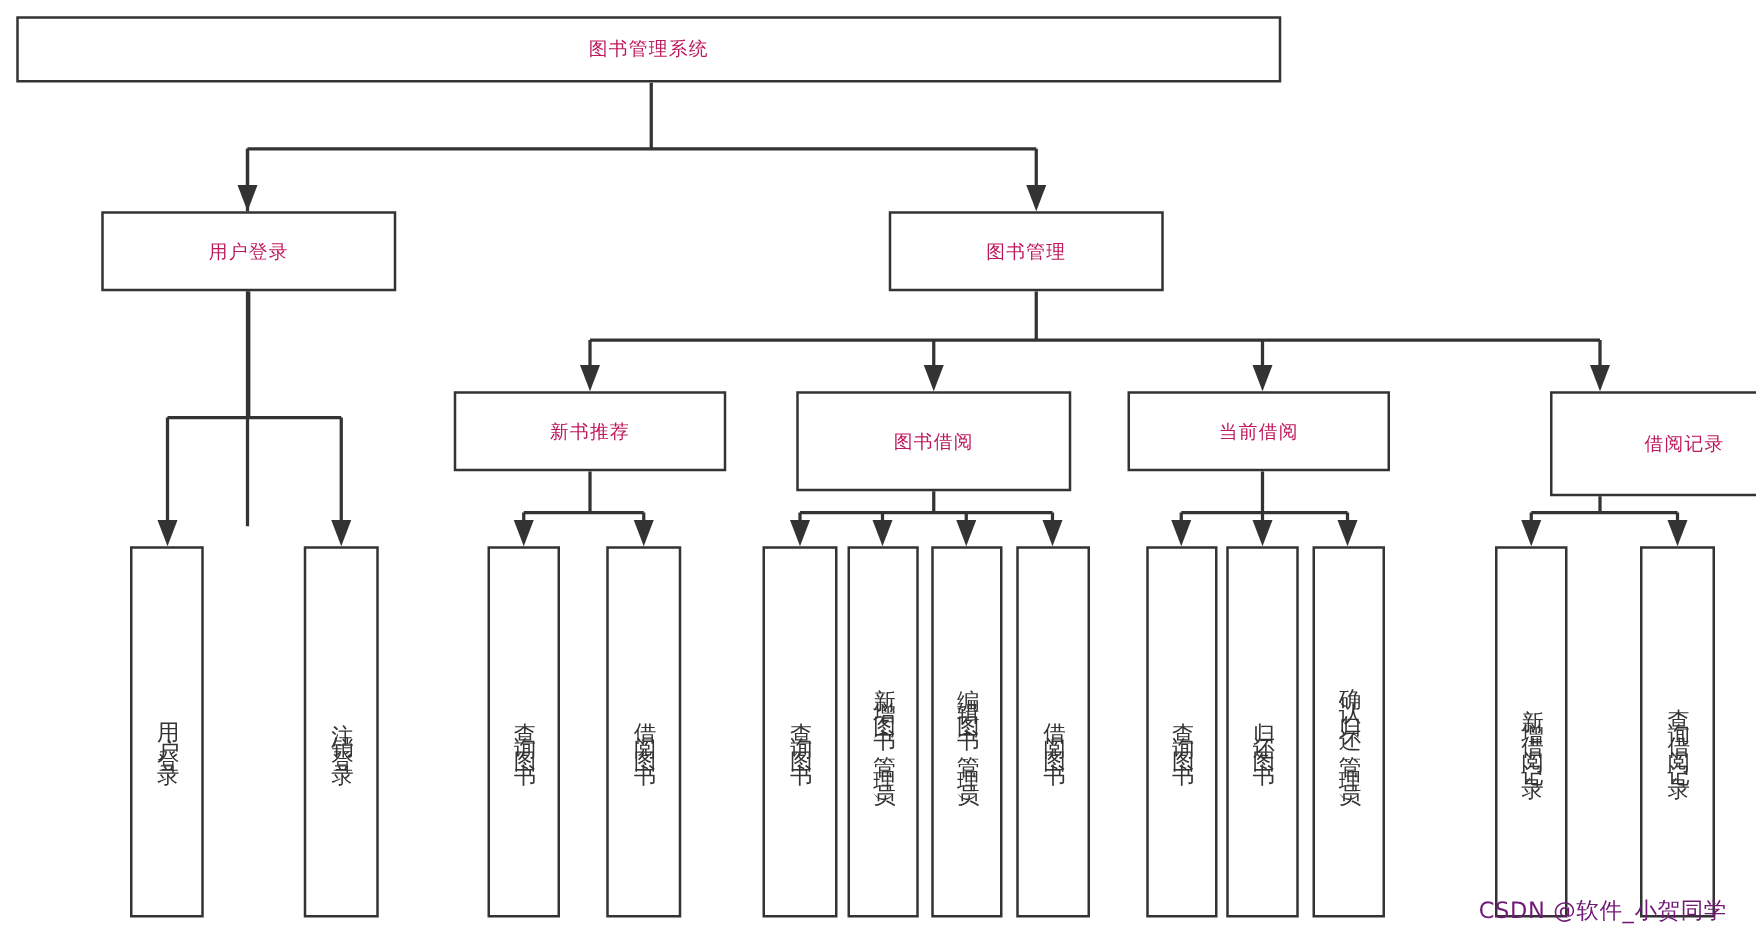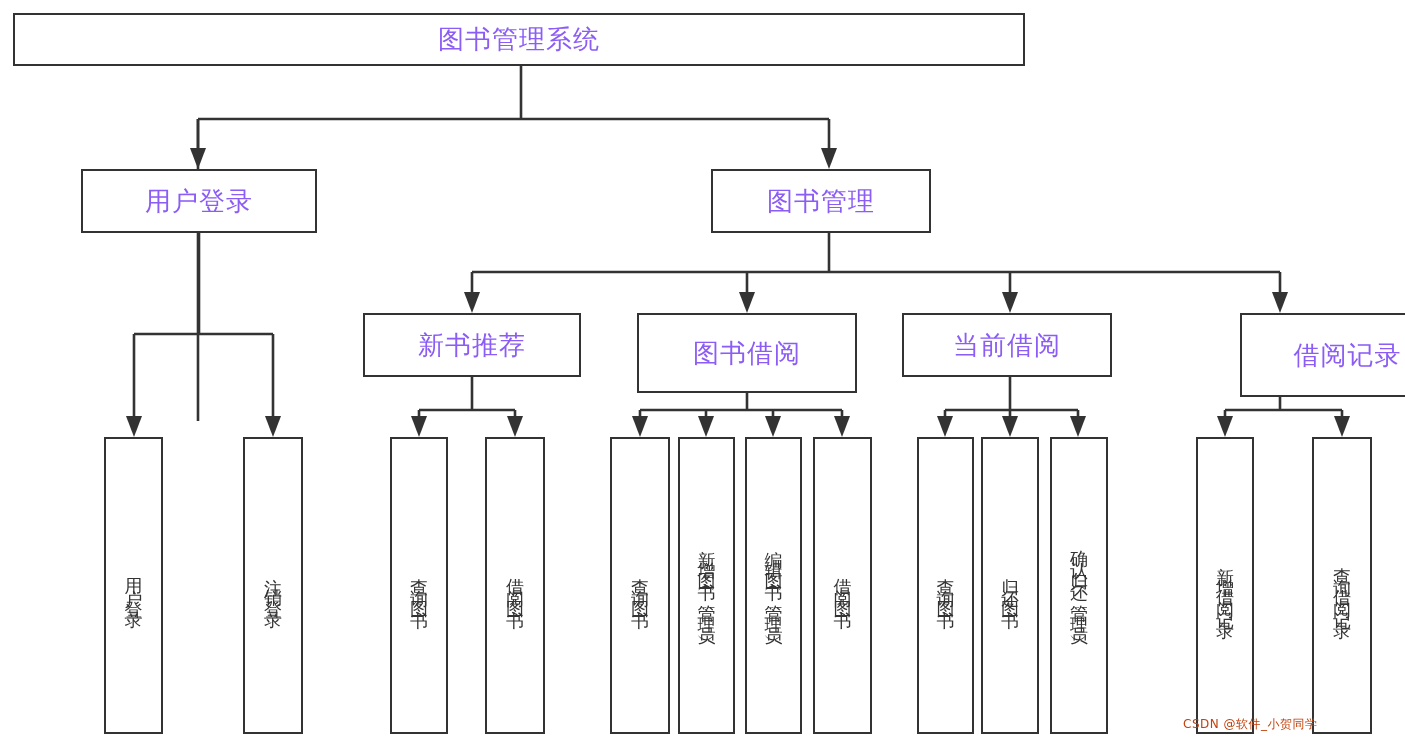--- a/index.html
+++ b/index.html
@@ -19,23 +19,23 @@
     pointer-events: none;
   }
   .node {
     position: absolute;
     box-sizing: border-box;
     border: 2.5px solid #333333;
     background: #ffffff;
     display: flex;
     align-items: center;
     justify-content: center;
-    font-size: 26px;
+    font-size: 15px;
     letter-spacing: 1px;
-    color: #8b5cf6;
+    color: #be185d;
     white-space: nowrap;
   }
   .leaf {
     position: absolute;
     box-sizing: border-box;
     border: 2.5px solid #333333;
     background: #ffffff;
     display: flex;
     align-items: center;
     justify-content: center;
@@ -44,23 +44,23 @@
     font-size: 18px;
     letter-spacing: 11px;
     line-height: 1;
     color: #333333;
     white-space: nowrap;
   }
   .watermark {
     position: absolute;
     left: 1183px;
     top: 716px;
-    font-size: 12px;
+    font-size: 18px;
     letter-spacing: 0.5px;
-    color: #c2410c;
+    color: #701a75;
     white-space: nowrap;
   }
 </style>
 </head>
 <body>
 
 <div class="canvas">
 
   <svg class="connectors" width="1405" height="747" viewBox="0 0 1405 747" xmlns="http://www.w3.org/2000/svg">
     <path fill="none" stroke="#333333" stroke-width="2.6" d="M521 66 V119 M198 119 H829 M198 119 V421 M829 119 V155

